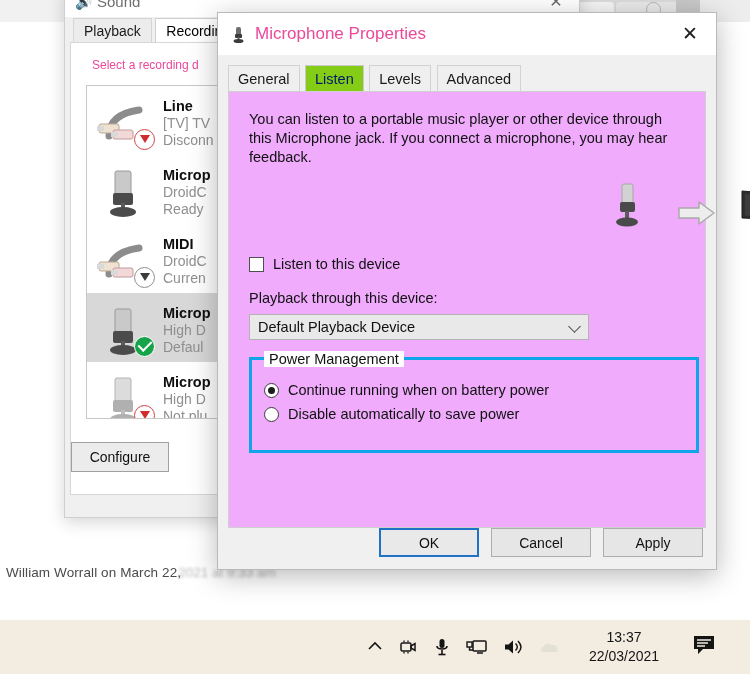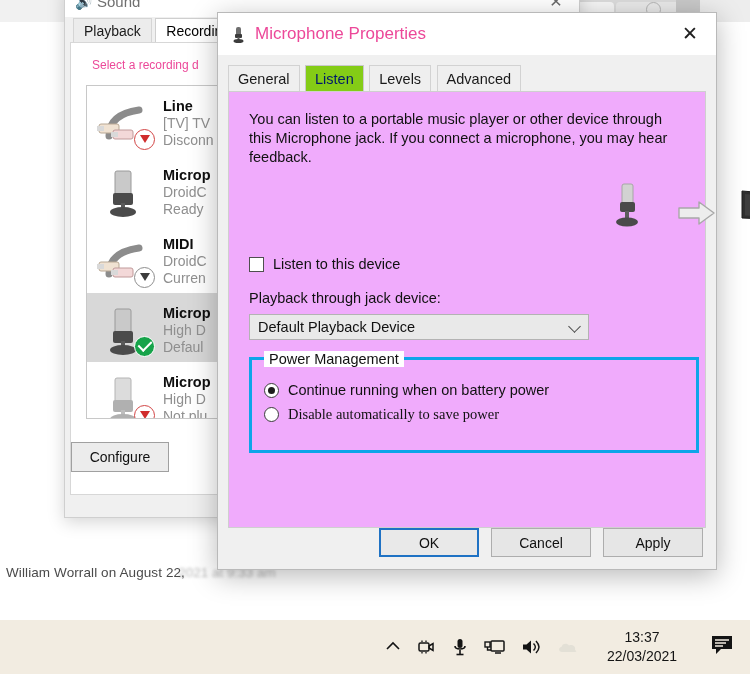--- a/index.html
+++ b/index.html
@@ -246,21 +246,21 @@
   }
   .group-title {
     position: absolute; left: 12px; top: -9px; padding: 0 5px;
     background: #ffffff; font-size: 14.5px; color: #111;
   }
   .radio-row {
     position: absolute; left: 12px;
     display: flex; align-items: center; cursor: pointer;
   }
   .radio-row.r1 { top: 22px; }
-  .radio-row.r2 { top: 46px; font-family: Liberation Serif, serif; }
+  .radio-row.r2 { top: 46px; }
   .radio-circle {
     width: 15px; height: 15px; border-radius: 50%;
     border: 1.5px solid #3b3b3b; background: #ffffff; flex: none;
     display: flex; align-items: center; justify-content: center;
   }
   .radio-circle.checked::after {
     content: ""; width: 7px; height: 7px; border-radius: 50%;
     background: #1c1c1c;
   }
   .radio-label { margin-left: 9px; font-size: 14.5px; color: #111; }
@@ -278,21 +278,21 @@
   .dlg-btn.primary {
     border: 2px solid #1f72c4; background: #e9e9e9;
   }
 
   
   .taskbar {
     position: absolute; left: 0; bottom: 0; width: 750px; height: 54px;
     background: #f2ece1;
     display: flex; align-items: center; justify-content: flex-end;
   }
-  .tray { display: flex; align-items: center; gap: 14px; padding-right: 14px; }
+  .tray { display: flex; align-items: center; gap: 14px; padding-right: 32px; }
   .tray-icon {
     color: #141414; display: flex; align-items: center; justify-content: center;
   }
   .clock {
     text-align: center; font-size: 14px; color: #141414;
     line-height: 19px; margin: 0 12px 0 6px; min-width: 84px;
   }
   .notif-icon { color: #141414; }
 </style>
 </head>
@@ -306,21 +306,21 @@
     <div class="browser-tab-x">✕</div>
     <div class="browser-tab-b"></div>
     <div class="browser-tab-circle"></div>
     <div class="browser-right-dark"></div>
     <div class="browser-far-right"></div>
   </div>
 
   <div class="caption-blur">
     <span style="visibility:hidden">William Worrall on March 22,</span><span>2021 at 9:33 am</span>
   </div>
-  <div class="article-caption">William Worrall on August 22,</div>
+  <div class="article-caption">William Worrall on March 22,</div>
 
   <div class="sound-window">
     <div class="sound-titlebar">
       <div class="sound-title-icon">🔊</div>
       <div class="sound-title-text">Sound</div>
       <div class="sound-close">✕</div>
     </div>
 
     <div class="sound-tabrow">
       <div class="sound-tab">Playback</div>
@@ -472,21 +472,21 @@
             <ellipse cx="27" cy="37" rx="15" ry="3" fill="#3a3a3a"></ellipse>
           </svg>
         </div>
       </div>
 
       <div class="chk-row">
         <div class="chk-box"></div>
         <div class="chk-label">Listen to this device</div>
       </div>
 
-      <div class="pb-label">Playback through jack device:</div>
+      <div class="pb-label">Playback through this device:</div>
 
       <div class="pb-select">
         <div class="pb-select-text">Default Playback Device</div>
         <div class="pb-chevron"></div>
       </div>
 
       <div class="group-box">
         <div class="group-title">Power Management</div>
 
         <div class="radio-row r1">

